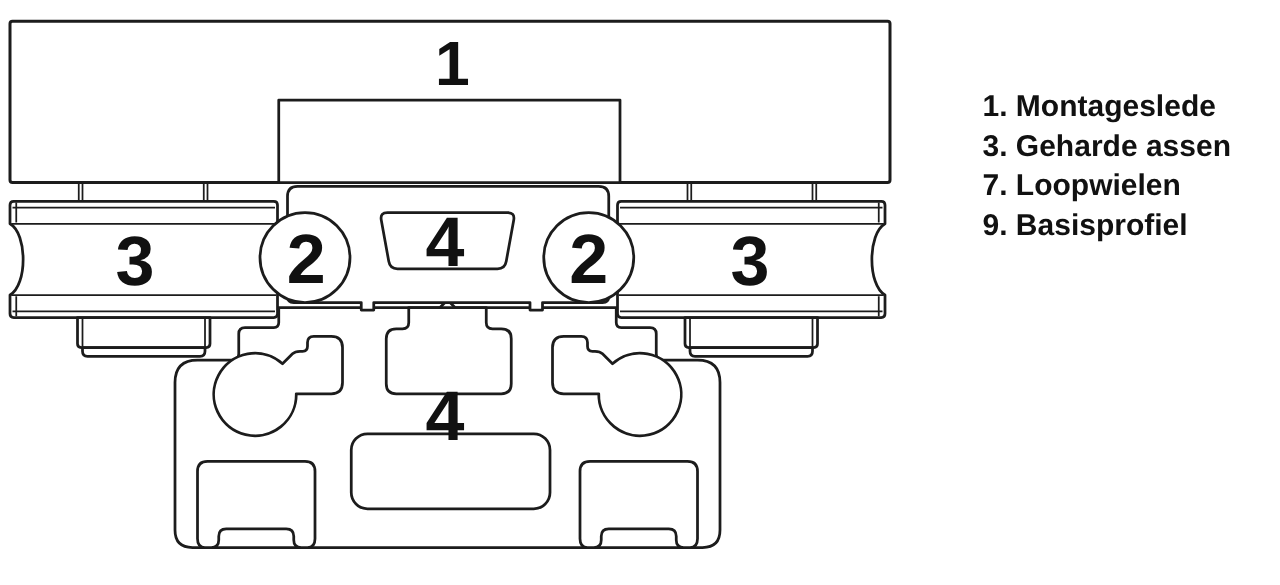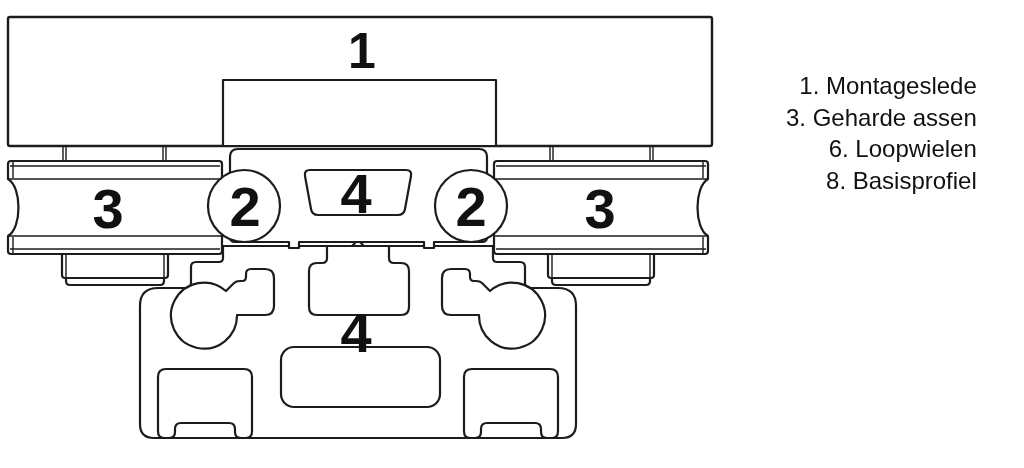--- a/index.html
+++ b/index.html
@@ -6,22 +6,22 @@
   #stage{position:relative;width:1024px;height:468px;background:#ffffff;overflow:hidden;
          font-family:"Liberation Sans",sans-serif;}
   #drawing{position:absolute;left:0;top:0;}
   .outline{fill:#ffffff;stroke:#1c1c1c;stroke-width:2.2;stroke-linejoin:round;}
   .outline-thick{fill:#ffffff;stroke:#1c1c1c;stroke-width:2.4;stroke-linejoin:round;}
   .detail{fill:none;stroke:#1c1c1c;stroke-width:1.4;}
   .cavity{fill:#ffffff;stroke:#1c1c1c;stroke-width:2.2;stroke-linejoin:round;}
   text.num{font-family:"Liberation Sans",sans-serif;font-weight:bold;fill:#111111;
            font-size:56px;text-anchor:middle;}
   text.num-sm{font-size:50px;}
-  #legend{position:absolute;left:786px;top:70px;color:#111111;font-weight:normal;
-          font-size:24px;line-height:31.5px;white-space:nowrap;text-align:right;}
+  #legend{position:absolute;left:786px;top:70px;color:#111111;font-weight:bold;
+          font-size:24px;line-height:31.5px;white-space:nowrap;}
 </style>
 </head>
 <body>
 
 <div id="stage">
 
   <svg id="drawing" width="1024" height="468" viewBox="0 0 1024 468">
     <defs>
 
       <g id="wheel">
@@ -81,17 +81,17 @@
     <text class="num" x="245" y="226">2</text>
     <text class="num" x="356" y="213">4</text>
     <text class="num" x="471" y="226">2</text>
     <text class="num" x="600" y="228">3</text>
     <text class="num" x="356" y="352">4</text>
   </svg>
 
   <div id="legend">
     <div>1. Montageslede</div>
     <div>3. Geharde assen</div>
-    <div>6. Loopwielen</div>
-    <div>8. Basisprofiel</div>
+    <div>7. Loopwielen</div>
+    <div>9. Basisprofiel</div>
   </div>
 
 </div>
 
 </body></html>

